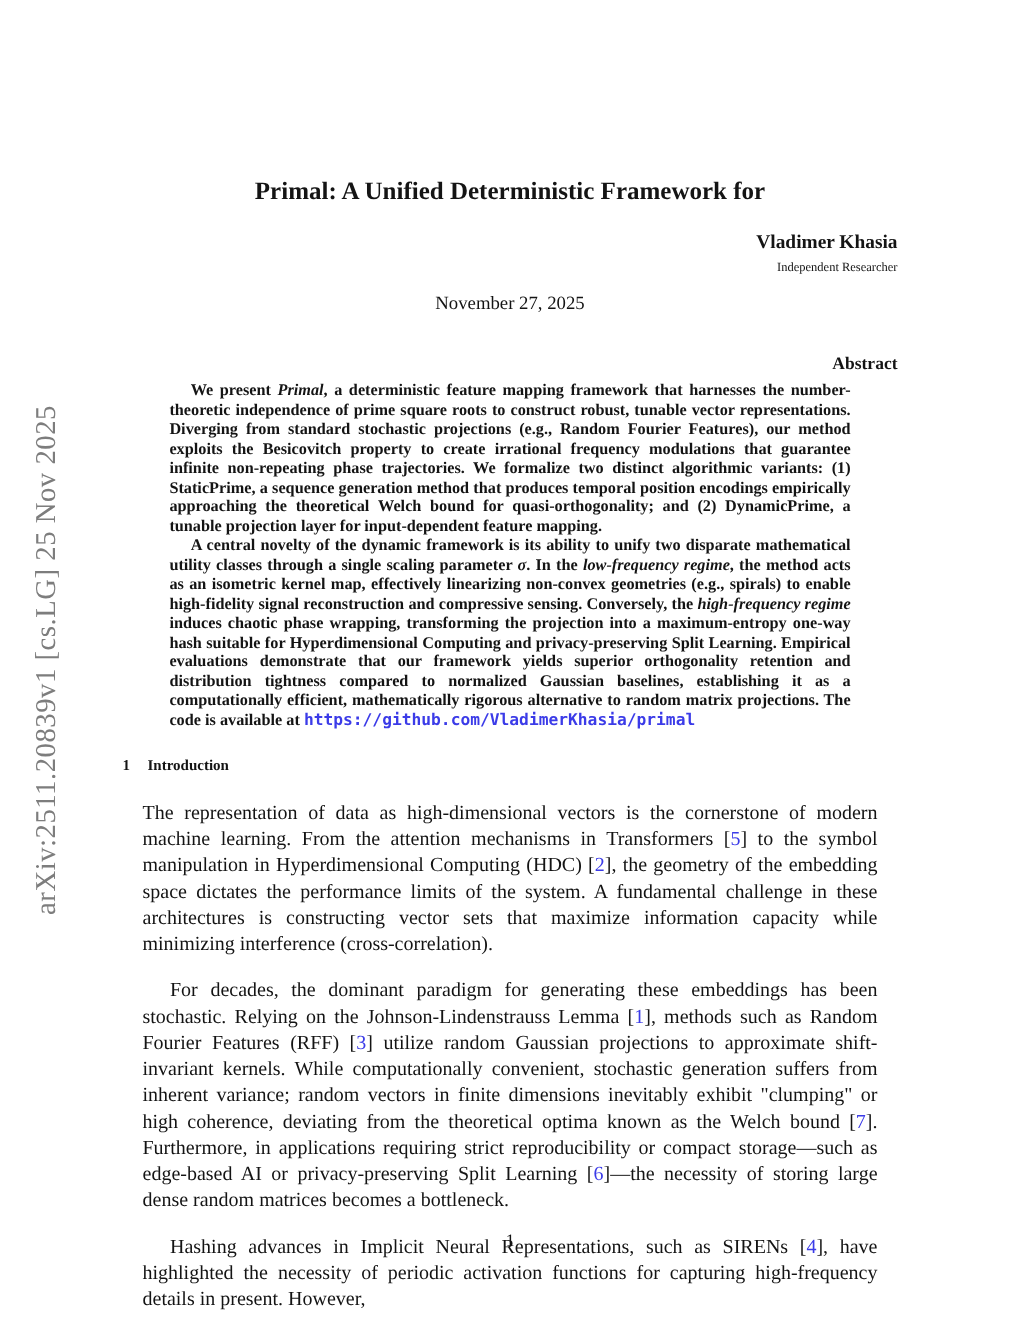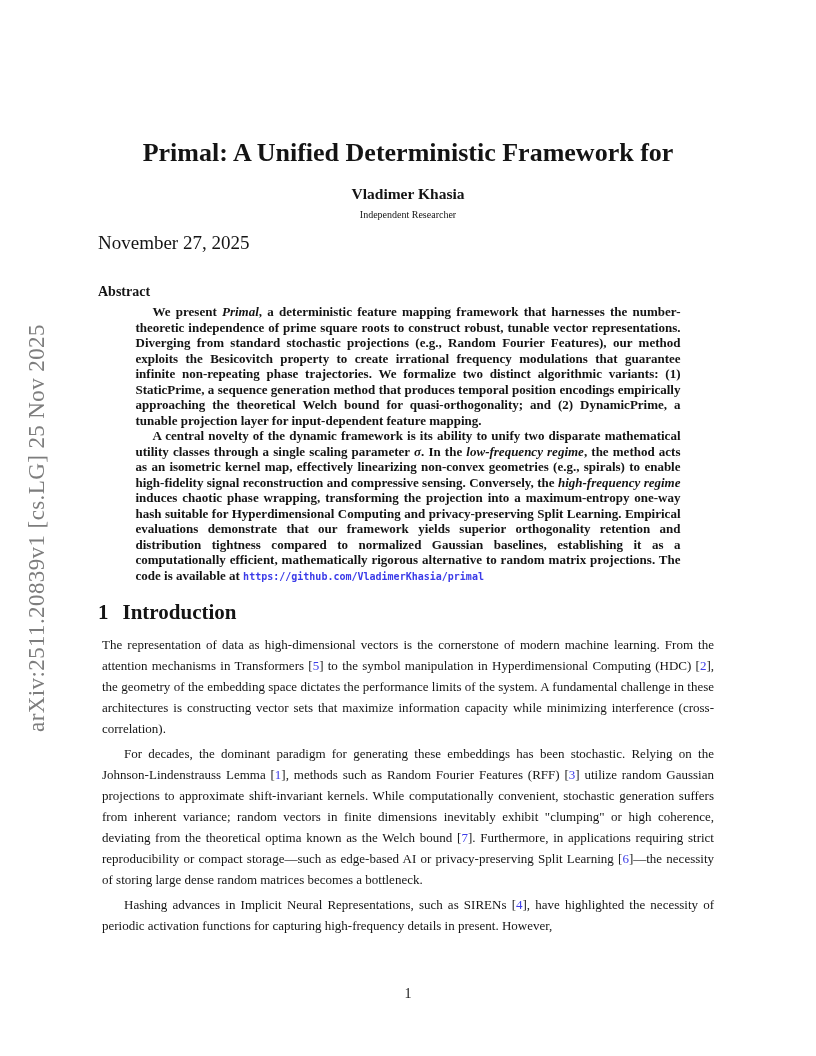--- a/index.html
+++ b/index.html
@@ -28,91 +28,91 @@
   }
   .content {
     position: absolute;
     left: 98px;
     top: 0;
     width: 620px;
   }
   .title {
     margin: 139px 0 0 0;
     text-align: center;
-    font-size: 26px;
+    font-size: 20px;
     font-weight: bold;
     line-height: 28px;
   }
   .title-line { display: block; }
   .author-block {
     margin-top: 16px;
-    text-align: center;
+    text-align: right;
   }
   .author {
     font-weight: bold;
     font-size: 15.5px;
     line-height: 21px;
   }
   .affiliation {
     font-size: 10px;
     line-height: 21px;
   }
   .email {
     font-family: "DejaVu Sans Mono", monospace;
     font-size: 13.5px;
     line-height: 21px;
   }
   .date {
     margin-top: 8px;
-    text-align: left;
-    font-size: 19px;
+    text-align: center;
+    font-size: 15px;
     line-height: 20px;
   }
   .abstract-heading {
     margin-top: 30px;
-    text-align: left;
+    text-align: right;
     font-weight: bold;
     font-size: 14px;
     line-height: 17px;
   }
   .abstract-body {
     width: 545px;
     margin: 4px auto 0 auto;
   }
   .abs-p {
     margin: 0;
     font-size: 13px;
     line-height: 15.5px;
     text-align: justify;
     text-indent: 17px;
     font-weight: bold;
   }
   .section-heading {
     margin: 16px 0 10px 0;
-    font-size: 21px;
+    font-size: 12px;
     font-weight: bold;
     line-height: 24px;
   }
   .sec-num { margin-right: 14px; }
   .body-p {
-    margin: 4px;
-    font-size: 13px;
+    margin: 16px;
+    font-size: 16px;
     line-height: 21px;
     text-align: justify;
     text-indent: 22px;
   }
   .body-p.noindent { text-indent: 0; }
   .cite {
     color: var(--link, #3b3be8);
     text-decoration: none;
     cursor: pointer;
   }
   .url-link {
     font-family: "DejaVu Sans Mono", monospace;
-    font-size: 10px;
+    font-size: 13px;
     color: var(--link, #3b3be8);
     text-decoration: none;
     cursor: pointer;
     word-break: keep-all;
   }
   .page-number {
     position: absolute;
     top: 986px;
     left: 0;
     width: 816px;

